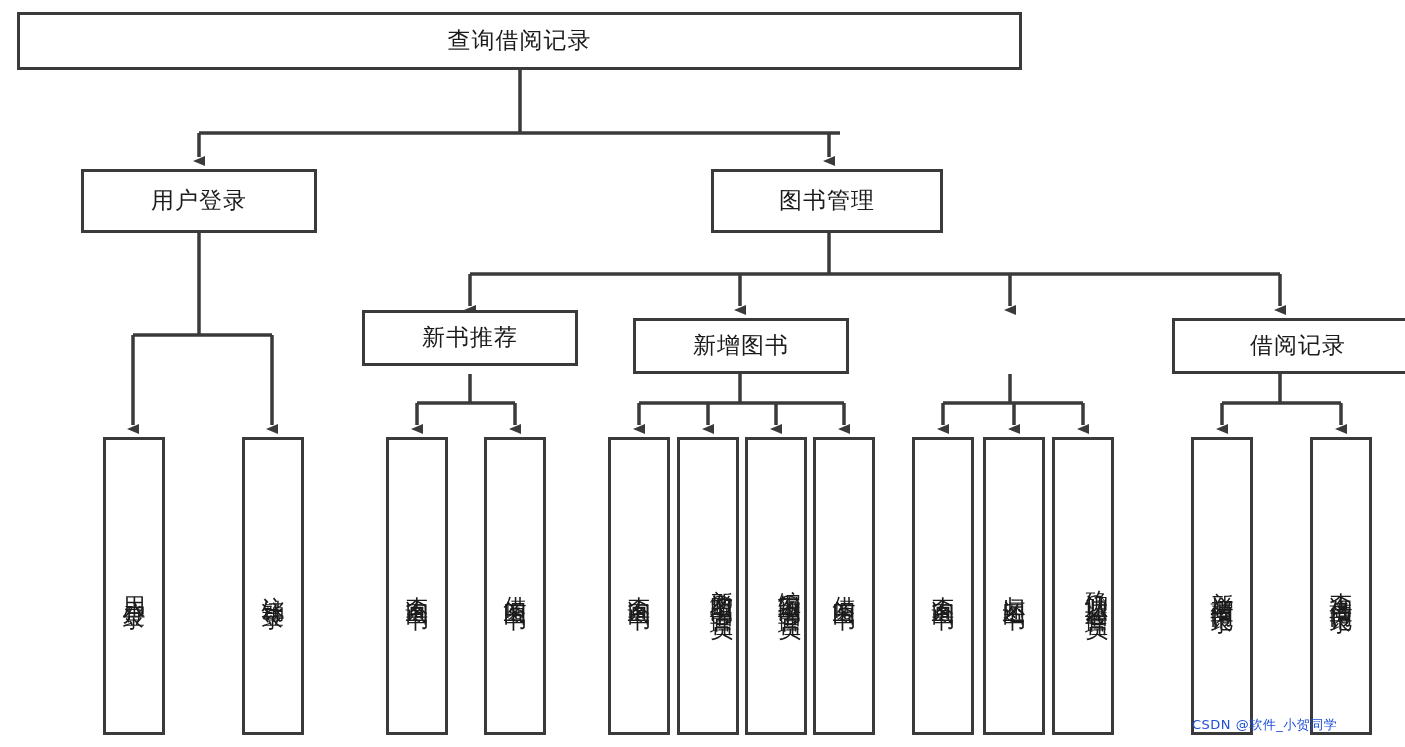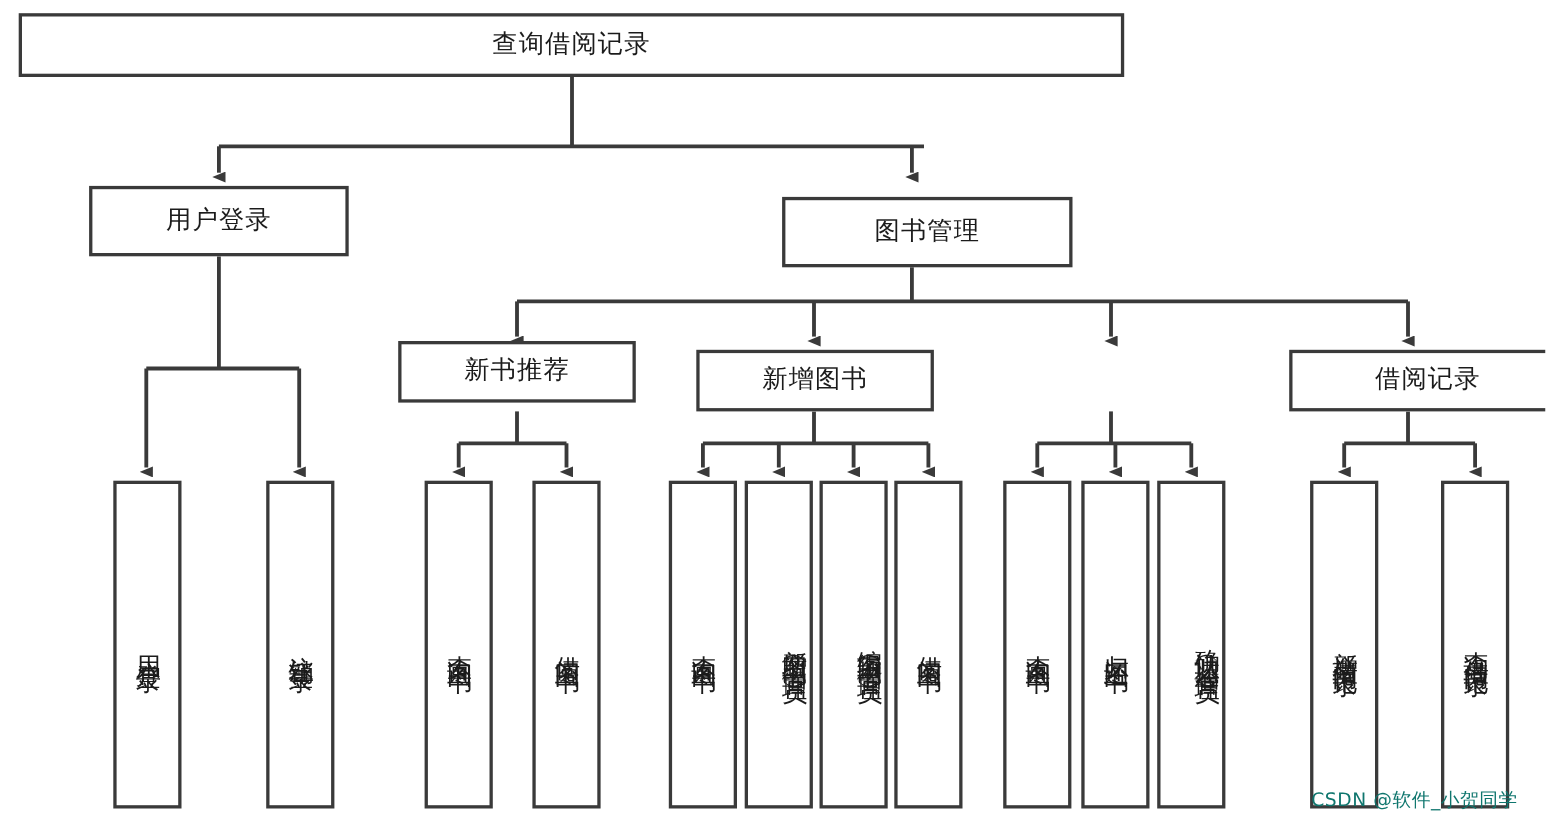--- a/index.html
+++ b/index.html
@@ -54,22 +54,22 @@
   svg.links {
     position: absolute;
     left: 0;
     top: 0;
     width: 1405px;
     height: 747px;
     pointer-events: none;
   }
   .watermark {
     position: absolute;
-    font-size: 17px;
-    color: #0f766e;
+    font-size: 13px;
+    color: #1d4ed8;
     white-space: nowrap;
     letter-spacing: 0.5px;
   }
 </style>
 </head>
 <body>
 
 <div id="canvas">
 
   <svg class="links" viewBox="0 0 1405 747">
@@ -118,21 +118,21 @@
       <path d="M1280,374 L1280,403"></path>
       <path d="M1222,403 L1341,403"></path>
       <path d="M1222,403 L1222,425" marker-end="url(#arrow)"></path>
       <path d="M1341,403 L1341,425" marker-end="url(#arrow)"></path>
     </g>
   </svg>
 
   <div class="node h" style="left: 17px; top: 12px; width: 1005px; height: 58px;">查询借阅记录</div>
 
   <div class="node h" style="left: 81px; top: 169px; width: 236px; height: 64px;">用户登录</div>
-  <div class="node h" style="left: 711px; top: 169px; width: 264px; height: 64px; margin-top: 10px;">图书管理</div>
+  <div class="node h" style="left: 711px; top: 169px; width: 232px; height: 64px;">图书管理</div>
 
   <div class="node h" style="left: 362px; top: 310px; width: 216px; height: 56px;">新书推荐</div>
   <div class="node h" style="left: 633px; top: 318px; width: 216px; height: 56px;">新增图书</div>
   <div class="node h" style="left: 1172px; top: 318px; width: 252px; height: 56px;">借阅记录</div>
 
   <div class="node v midalign" style="left: 103px; top: 437px; width: 62px; height: 298px;">用户登录</div>
   <div class="node v midalign" style="left: 242px; top: 437px; width: 62px; height: 298px;">注销登录</div>
   <div class="node v midalign" style="left: 386px; top: 437px; width: 62px; height: 298px;">查询图书</div>
   <div class="node v midalign" style="left: 484px; top: 437px; width: 62px; height: 298px;">借阅图书</div>
   <div class="node v midalign" style="left: 608px; top: 437px; width: 62px; height: 298px;">查询图书</div>

